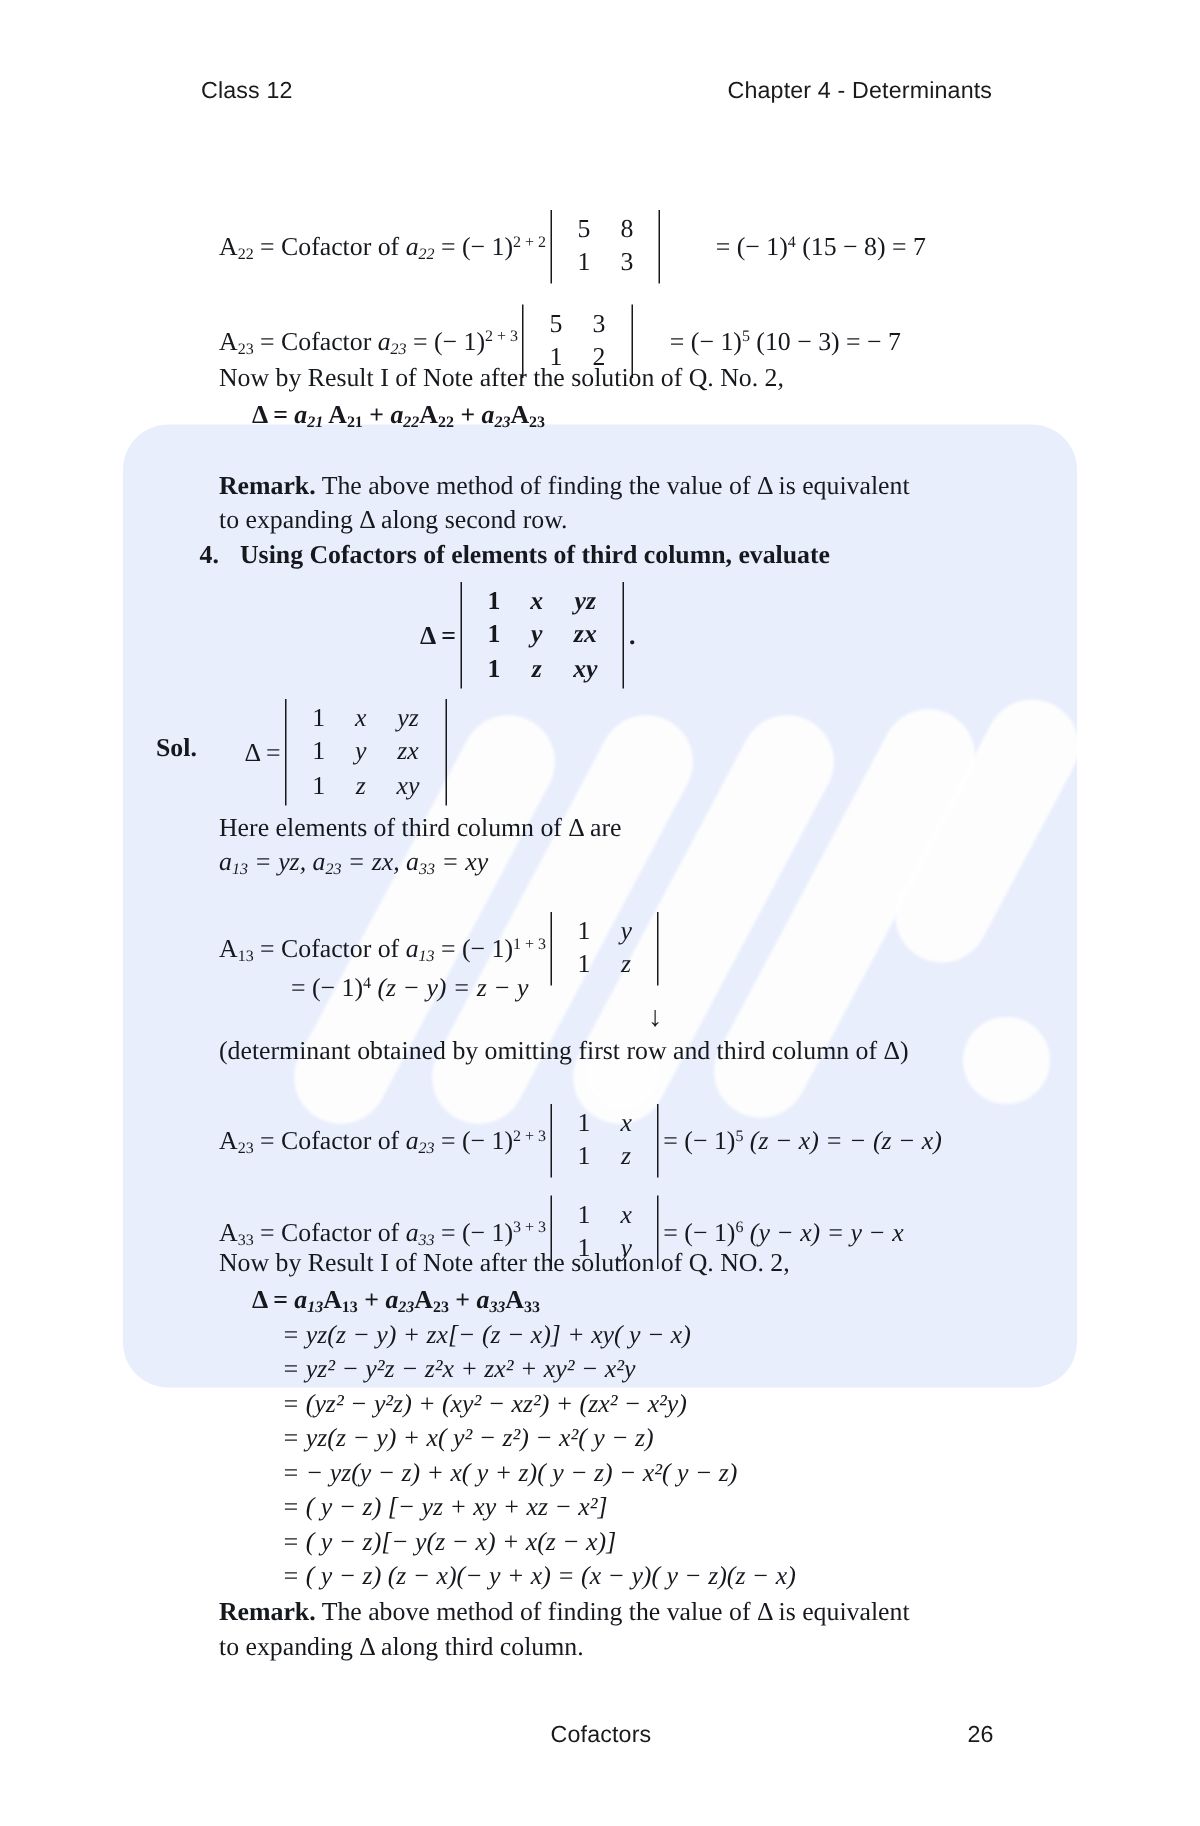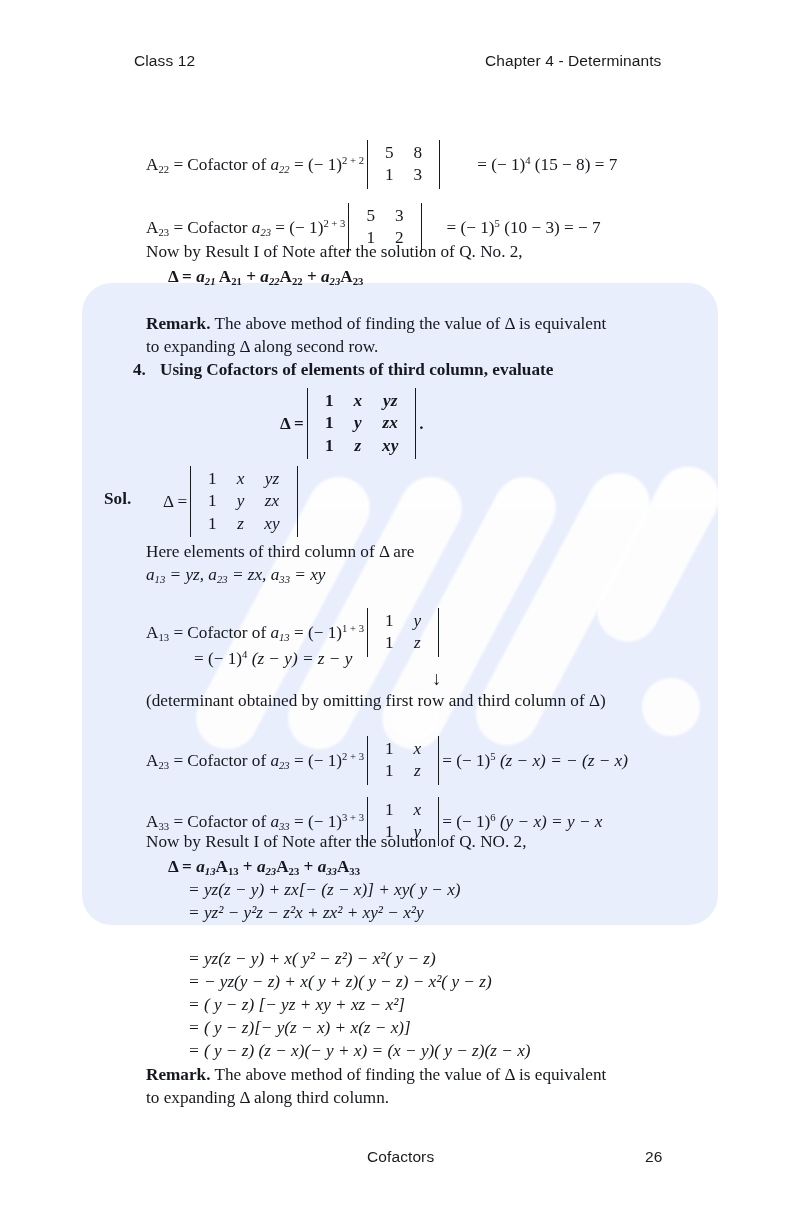--- a/index.html
+++ b/index.html
@@ -273,20 +273,21 @@
     </div>
 
     <div class="ln" style="left:146px; top:833px;">Now by Result I of Note after the solution of Q. NO. 2,</div>
 
     <div class="ln bold" style="left:168px; top:858px;">
       <span>Δ = </span><span class="ital">a</span><sub class="ital">13</sub><span>A</span><sub>13</sub><span> + </span><span class="ital">a</span><sub class="ital">23</sub><span>A</span><sub>23</sub><span> + </span><span class="ital">a</span><sub class="ital">33</sub><span>A</span><sub>33</sub>
     </div>
 
     <div class="ln ital" style="left:188px; top:881px;">= yz(z − y) + zx[− (z − x)] + xy( y − x)</div>
     <div class="ln ital" style="left:188px; top:904px;">= yz² − y²z − z²x + zx² + xy² − x²y</div>
+    <div class="ln ital" style="left:188px; top:927px;">= (yz² − y²z) + (xy² − xz²) + (zx² − x²y)</div>
     <div class="ln ital" style="left:188px; top:950px;">= yz(z − y) + x( y² − z²) − x²( y − z)</div>
     <div class="ln ital" style="left:188px; top:973px;">= − yz(y − z) + x( y + z)( y − z) − x²( y − z)</div>
     <div class="ln ital" style="left:188px; top:996px;">= ( y − z) [− yz + xy + xz − x²]</div>
     <div class="ln ital" style="left:188px; top:1019px;">= ( y − z)[− y(z − x) + x(z − x)]</div>
     <div class="ln ital" style="left:188px; top:1042px;">= ( y − z) (z − x)(− y + x) = (x − y)( y − z)(z − x)</div>
 
     <div class="ln" style="left:146px; top:1066px;">
       <span class="bold">Remark.</span><span> The above method of finding the value of Δ is equivalent</span>
     </div>
     <div class="ln" style="left:146px; top:1089px;">to expanding Δ along third column.</div>

